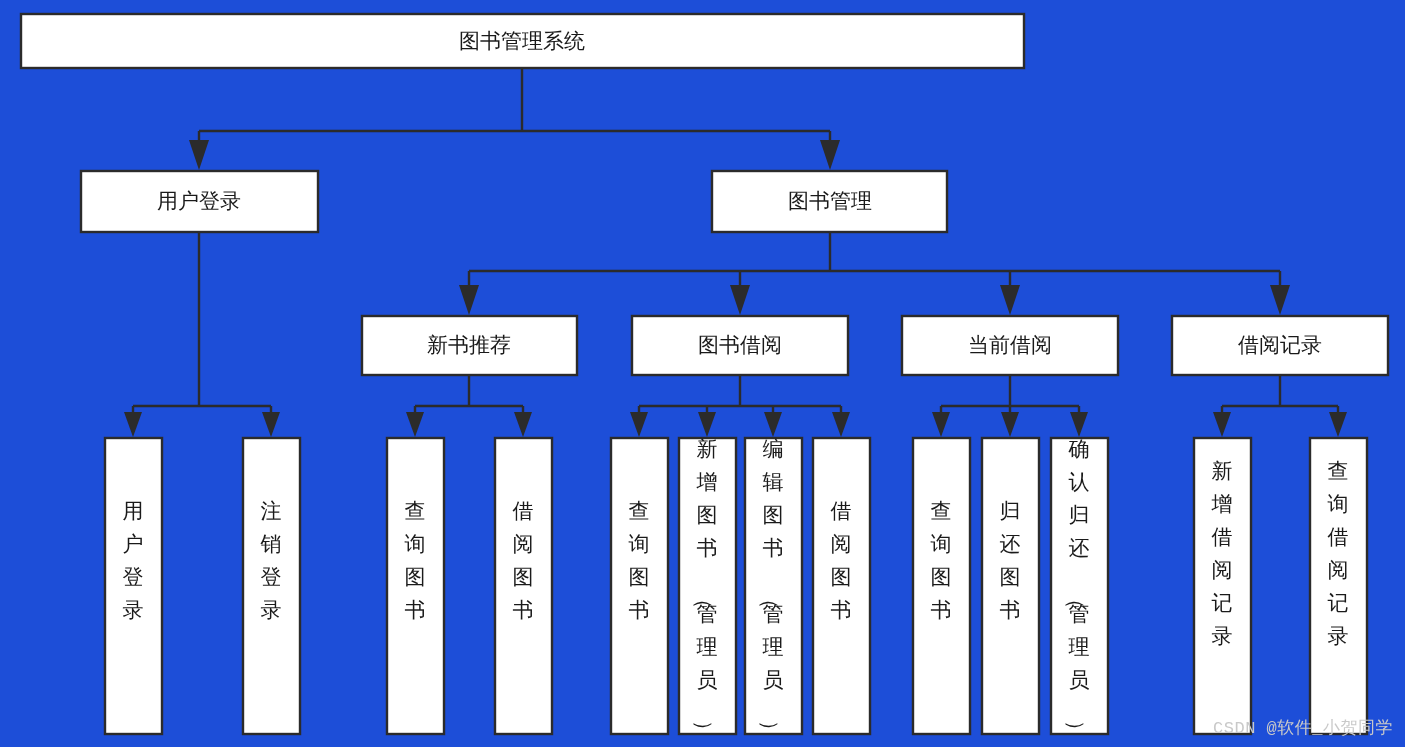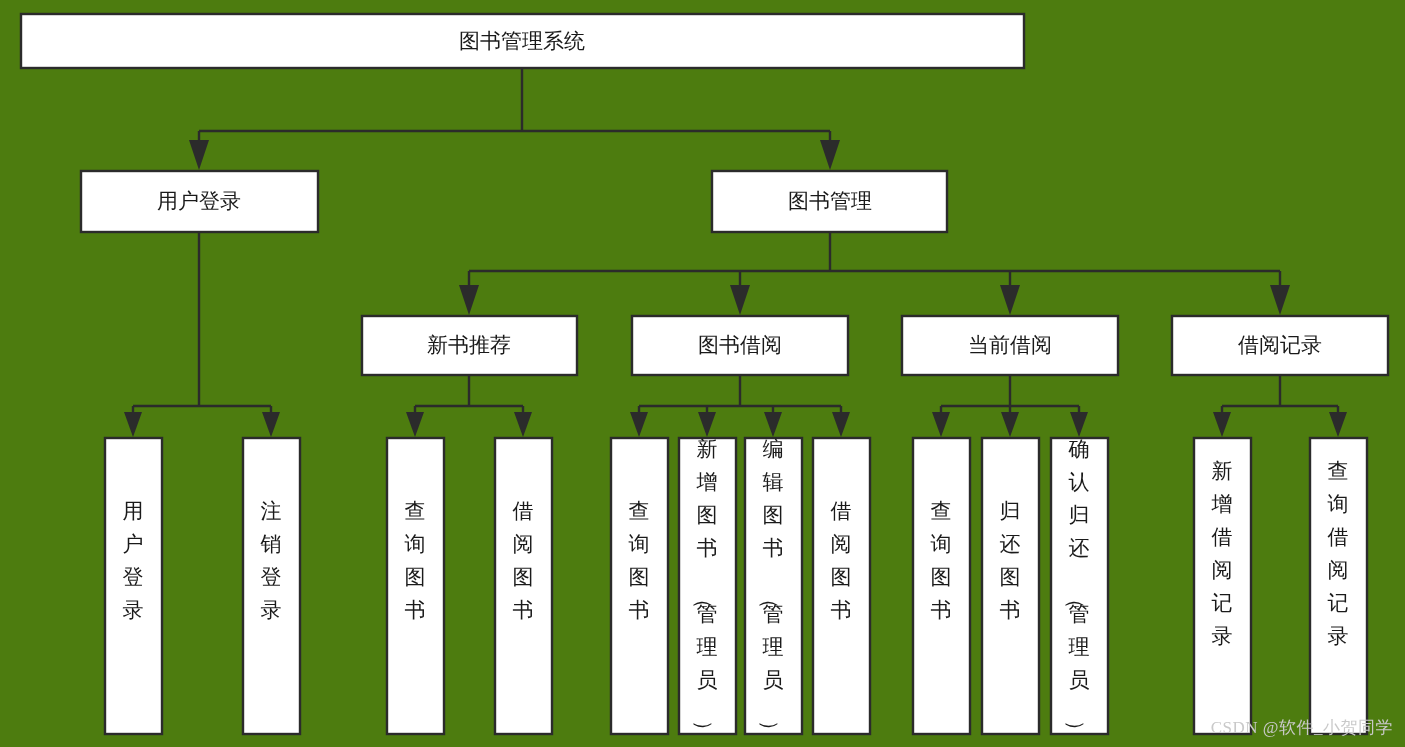--- a/index.html
+++ b/index.html
@@ -10,21 +10,21 @@
   body {
     width: 1405px;
     height: 747px;
     font-family: "DejaVu Sans", "Liberation Sans", sans-serif;
     overflow: hidden;
   }
   #diagram-root {
     position: relative;
     width: 1405px;
     height: 747px;
-    background: #4d7c0f;
+    background: #1d4ed8;
   }
   svg.canvas {
     position: absolute;
     left: 0;
     top: 0;
     width: 1405px;
     height: 747px;
   }
   .node-box {
     fill: #ffffff;
@@ -50,21 +50,21 @@
     fill: none;
   }
   .arrow-head {
     fill: #2b2b2b;
     stroke: none;
   }
   .watermark {
     position: absolute;
     right: 12px;
     bottom: 8px;
-    font-family: Liberation Serif, serif;
+    font-family: Liberation Mono, monospace;
     font-size: 17px;
     color: #c9c9c9;
     letter-spacing: 0.5px;
     white-space: nowrap;
     user-select: none;
   }
 </style>
 </head>
 <body>
 

